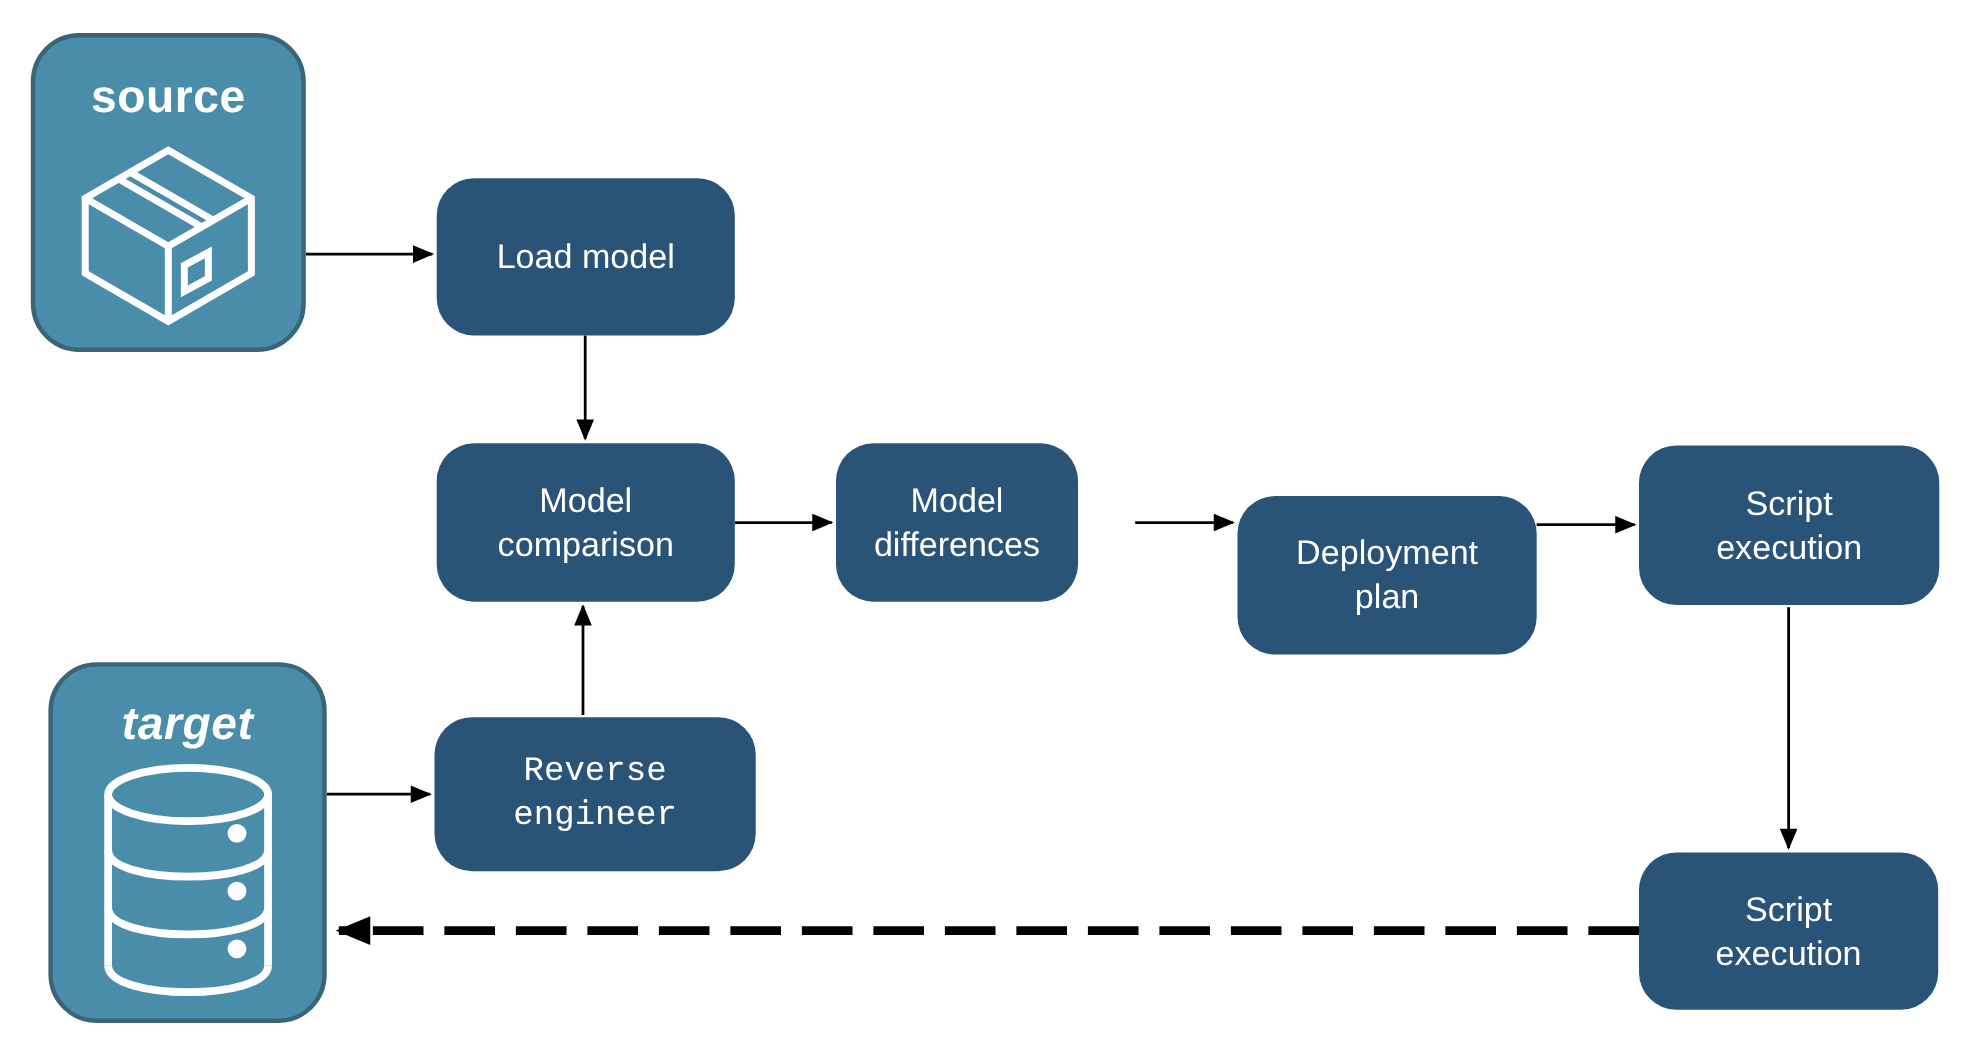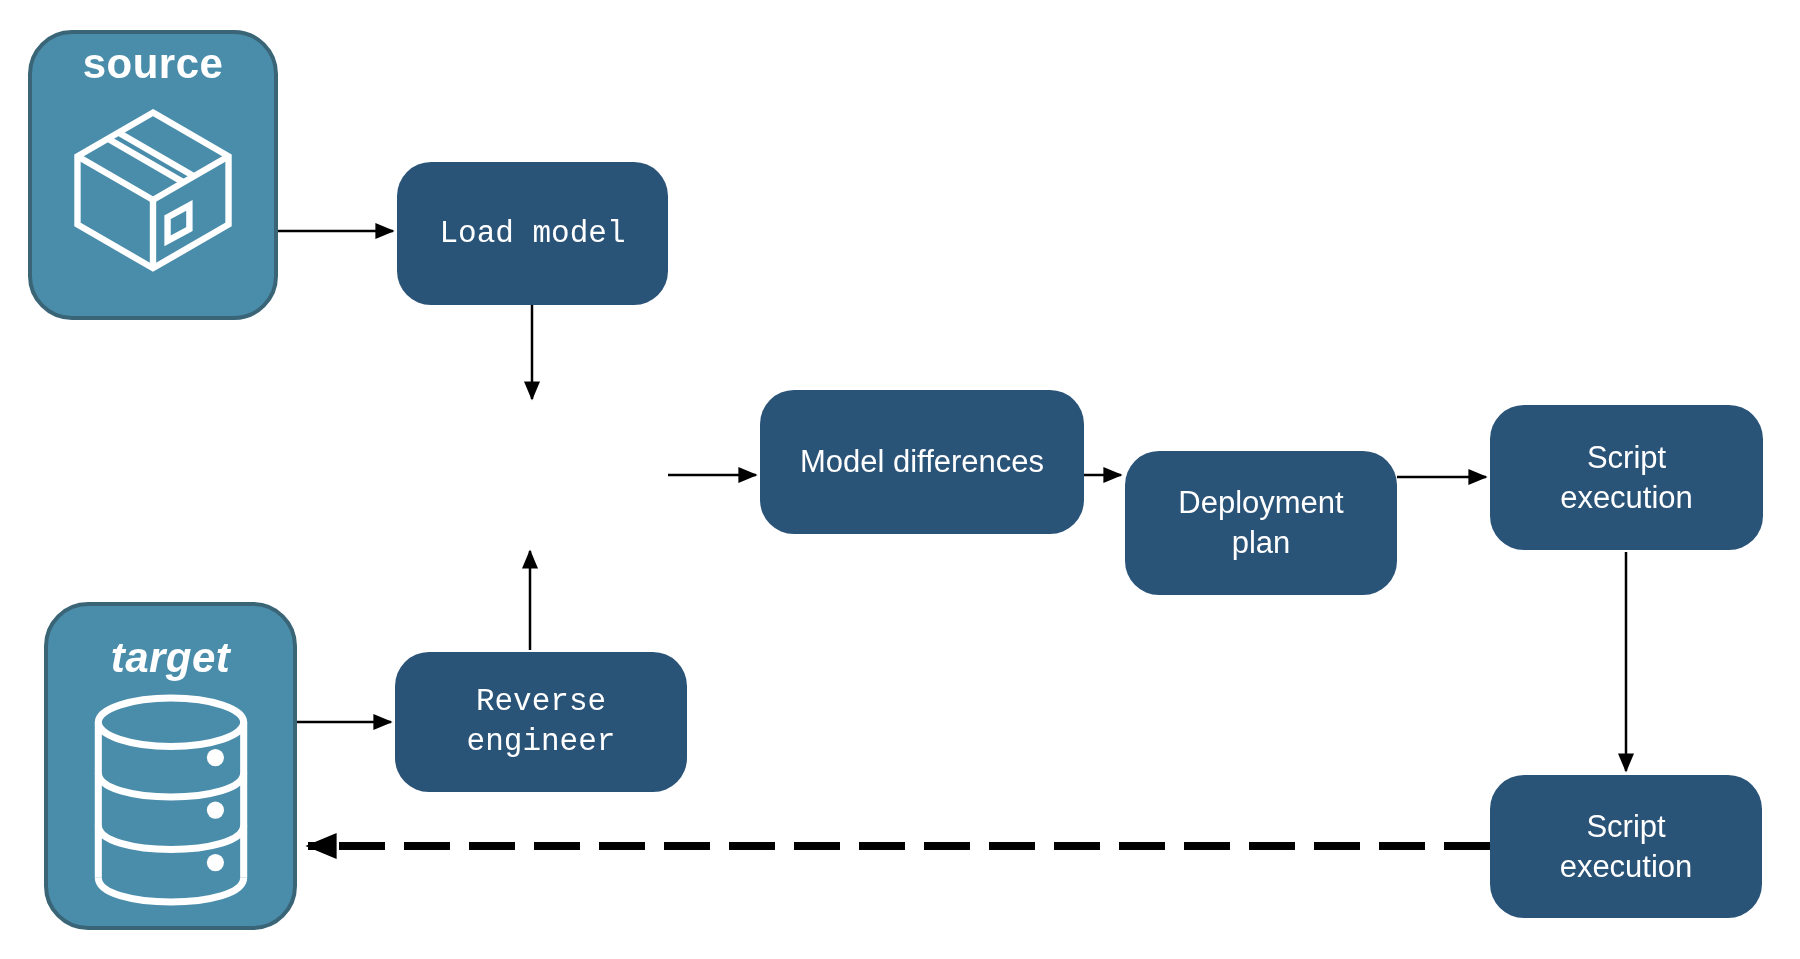--- a/index.html
+++ b/index.html
@@ -29,41 +29,41 @@
     border-radius: 34px;
     color: #ffffff;
     display: flex;
     align-items: center;
     justify-content: center;
     text-align: center;
     font-size: 31px;
     line-height: 40px;
     padding: 0 28px;
   }
-  #node-load-model        { left: 397px;  top: 162px; width: 271px; height: 143px; font-family: Liberation Mono, monospace; }
+  #node-load-model        { left: 397px;  top: 162px; width: 271px; height: 143px; }
   #node-model-comparison  { left: 397px;  top: 403px; width: 271px; height: 144px; }
-  #node-model-differences { left: 760px;  top: 390px; width: 324px; height: 144px; }
+  #node-model-differences { left: 760px;  top: 403px; width: 220px; height: 144px; }
   #node-deployment-plan   { left: 1125px; top: 403px; width: 272px; height: 144px; margin-top: 48px; }
   #node-script-generation { left: 1490px; top: 405px; width: 273px; height: 145px; }
   #node-reverse-engineer  { left: 395px;  top: 652px; width: 292px; height: 140px; font-family: Liberation Mono, monospace; }
   #node-script-execution  { left: 1490px; top: 775px; width: 272px; height: 143px; text-align: center; }
 
   
   .endpoint {
     position: absolute;
     z-index: 2;
     background: #4A8DAB;
     border: 4px solid #3A6577;
     border-radius: 44px;
     color: #ffffff;
     display: flex;
     flex-direction: column;
     align-items: center;
   }
-  #endpoint-source { left: 28px; top: 30px;  width: 250px; height: 290px; padding-top: 6px; }
+  #endpoint-source { left: 28px; top: 30px;  width: 250px; height: 290px; padding-top: 30px; }
   #endpoint-target { left: 44px; top: 602px; width: 253px; height: 328px; padding-top: 28px; font-style: italic; }
   .endpoint-label {
     font-size: 42px;
     font-weight: bold;
     letter-spacing: 0.5px;
     line-height: 48px;
   }
   .endpoint-icon { display: block; }
   #endpoint-source .endpoint-icon { margin-top: 10px; }
   #endpoint-target .endpoint-icon { margin-top: 12px; }
@@ -122,19 +122,20 @@
       </g>
       <g fill="#ffffff" stroke="none">
         <circle cx="124" cy="63" r="8.5"></circle>
         <circle cx="124" cy="115" r="8.5"></circle>
         <circle cx="124" cy="167" r="8.5"></circle>
       </g>
     </svg>
   </div>
 
   <div class="node" id="node-load-model">Load model</div>
+  <div class="node" id="node-model-comparison">Model comparison</div>
   <div class="node" id="node-model-differences">Model differences</div>
   <div class="node" id="node-deployment-plan">Deployment plan</div>
   <div class="node" id="node-script-generation">Script execution</div>
   <div class="node" id="node-reverse-engineer">Reverse engineer</div>
   <div class="node" id="node-script-execution">Script execution</div>
 
 </div>
 
 </body></html>

